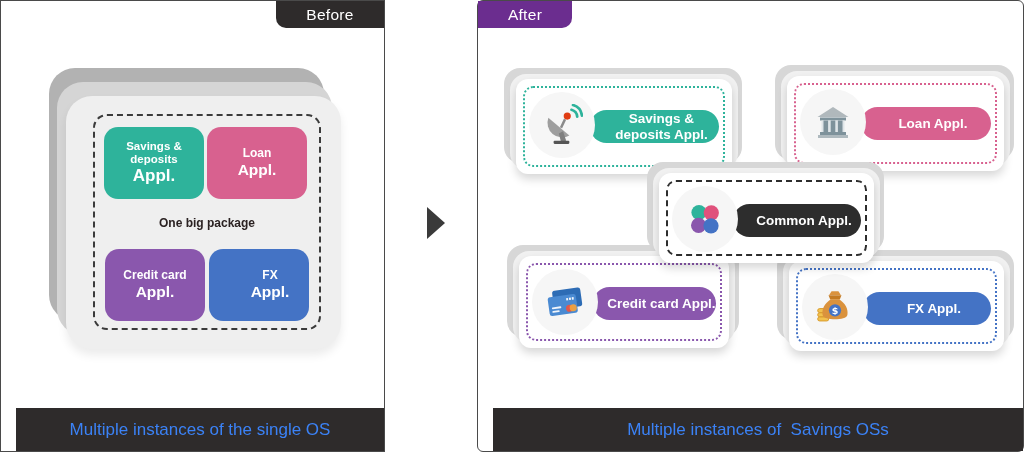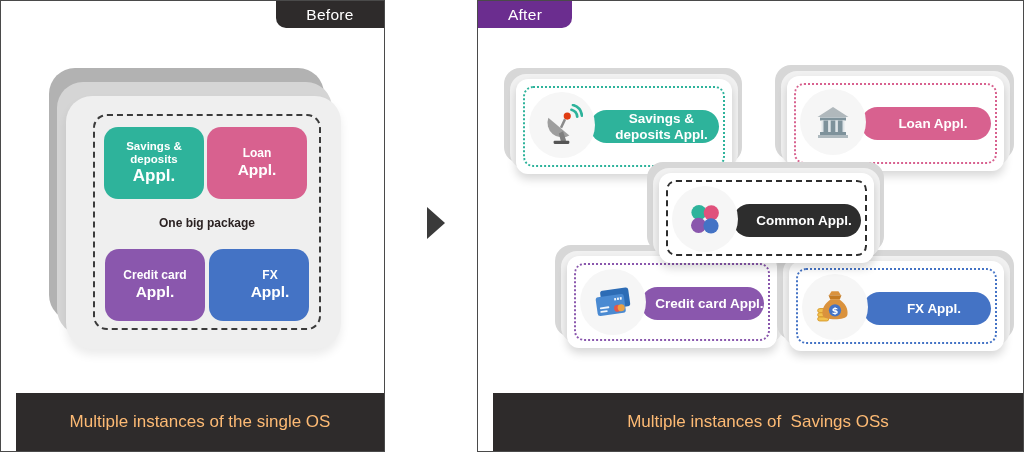--- a/index.html
+++ b/index.html
@@ -3,29 +3,29 @@
 <meta charset="utf-8">
 <style>
   * { margin:0; padding:0; box-sizing:border-box; }
   html,body { width:1024px; height:452px; background:#fff;
     font-family:"Liberation Sans", sans-serif; }
   .stage { position:relative; width:1024px; height:452px; background:#fff; overflow:hidden; }
 
   
   .panel { position:absolute; top:0; height:452px; background:#fff; border:1.5px solid #4a4a4a; }
   .panel-left  { left:0;   width:385px; }
-  .panel-right { left:477px; width:547px; }
+  .panel-right { left:477px; width:547px;border-radius:6px; }
 
   .badge { position:absolute; top:0; height:27px; display:flex; align-items:center;
     justify-content:center; color:#fff; font-size:15.5px; letter-spacing:.3px; z-index:20; }
   .badge-before { right:0; width:108px; background:#2e2b2b; border-bottom-left-radius:10px; }
   .badge-after  { left:0;  width:94px;  background:#6b2d8f; border-bottom-right-radius:10px; }
 
-  .caption-bar { position:absolute; left:15px; right:0; bottom:0; height:58px; background:#2e2b2b;
-    display:flex; align-items:center; justify-content:center; color:#fdba74; font-size:17px;
+  .caption-bar { position:absolute; left:15px; right:0; bottom:0; height:43px; background:#2e2b2b;
+    display:flex; align-items:center; justify-content:center; color:#3b82f6; font-size:17px;
     white-space:pre; z-index:15; }
 
   
   .mid-arrow { position:absolute; left:427px; top:207px; width:0; height:0;
     border-top:16px solid transparent; border-bottom:16px solid transparent;
     border-left:18px solid #3a3a3a; }
 
   
   .big-stack { position:absolute; left:0; top:0; }
   .big-layer { position:absolute; width:275px; height:253px; border-radius:26px; }
@@ -63,21 +63,21 @@
     border-radius:50%; background:#f6f6f6; display:flex; align-items:center;
     justify-content:center; z-index:2; }
   .pill { position:absolute; left:74px; top:31px; right:13px; height:33px; border-radius:17px;
     background:var(--accent); color:#fff; display:flex; align-items:center; justify-content:center;
     text-align:center; font-size:13.5px; font-weight:600; line-height:1.15;
     white-space:pre-line; z-index:1; padding-left:14px; }
 
   .card-savings { left:38px;  top:78px;  width:216px; height:95px; --accent:#2eb39b; z-index:1; }
   .card-loan    { left:309px; top:75px;  width:217px; height:95px; --accent:#d8618f; z-index:1; }
   .card-common  { left:181px; top:172px; width:215px; height:90px; --accent:#2d2d2d; z-index:3;text-decoration:underline; }
-  .card-credit  { left:41px;  top:255px; width:210px; height:92px; --accent:#8a57ad; z-index:2;margin-left:48px; }
+  .card-credit  { left:41px;  top:255px; width:210px; height:92px; --accent:#8a57ad; z-index:2; }
   .card-fx      { left:311px; top:260px; width:215px; height:90px; --accent:#4473c5; z-index:2; }
 </style>
 </head>
 <body>
 
 <div class="stage">
 
   <section class="panel panel-left">
     <div class="badge badge-before">Before</div>
 

